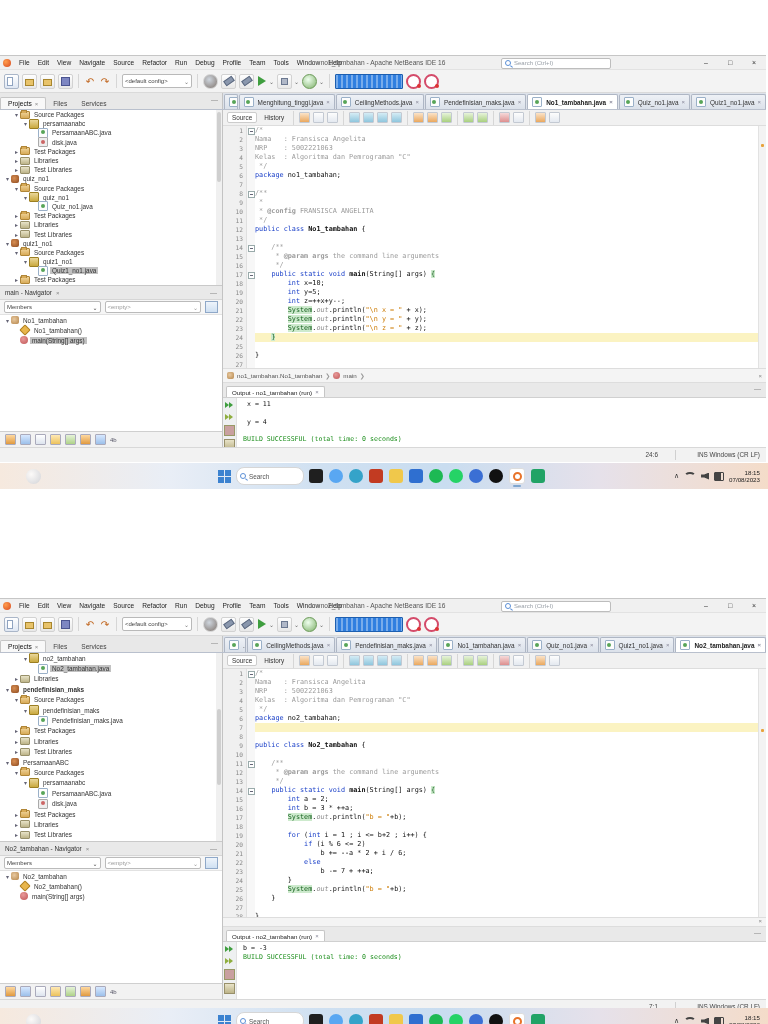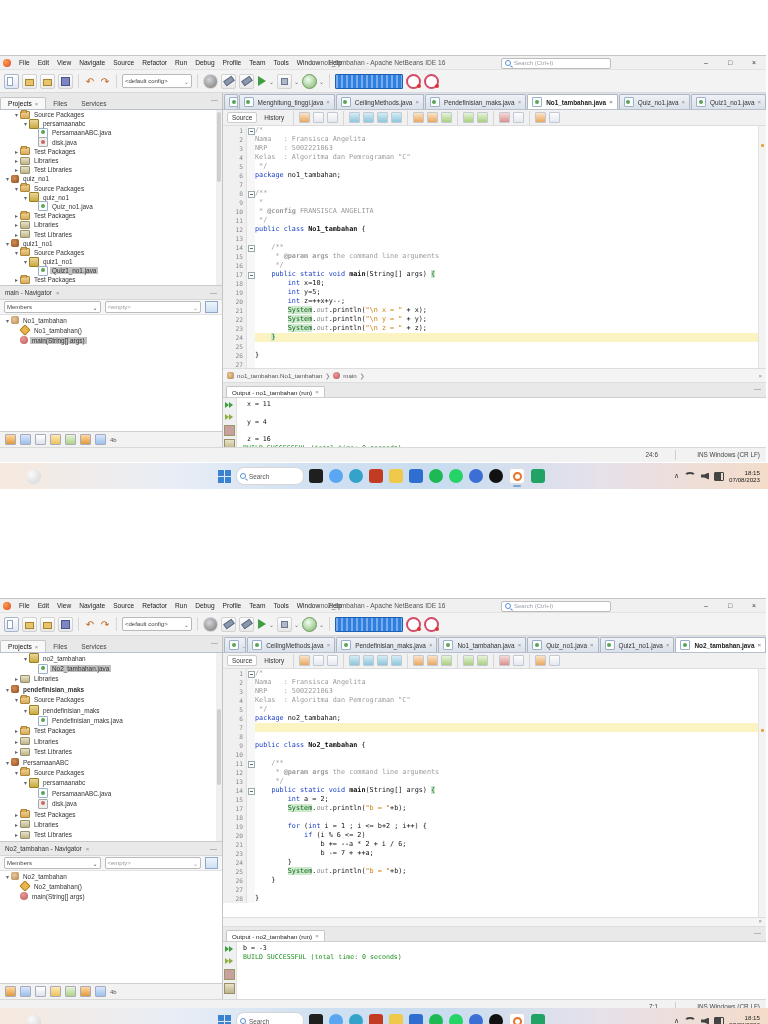--- a/index.html
+++ b/index.html
@@ -514,21 +514,21 @@
             </span>
           <span class="outmin">—</span>
         </div>
         <div class="outbody" style="height:53px">
           <div class="outicons">
             <span class="oic play"></span>
             <span class="oic play warn"></span>
             <span class="oic stop"></span>
             <span class="oic opts"></span>
           </div>
-          <div class="outtext" id="out-a"><div> x = 11</div><div>&nbsp;</div><div> y = 4</div><div>&nbsp;</div><div> z = 16</div><div class="osucc">BUILD SUCCESSFUL (total time: 0 seconds)</div></div>
+          <div class="outtext" id="out-a"><div> x = 11</div><div>&nbsp;</div><div> y = 4</div><div>&nbsp;</div><div class="osucc">BUILD SUCCESSFUL (total time: 0 seconds)</div></div>
         </div>
       </div>
     </div>
 
     <div class="statusbar">
       <span class="caretpos">24:6</span>
       <span class="st-sep"></span>
       <span class="statusmode">INS Windows (CR LF)</span>
     </div>
   </div>
@@ -857,25 +857,27 @@
             <div class="cl"><span class="ln">6</span><span class="fold"></span><span class="ct"><span class="ckw">package</span> no2_tambahan;</span></div>
             <div class="cl hl"><span class="ln">7</span><span class="fold"></span><span class="ct">&nbsp;</span></div>
             <div class="cl"><span class="ln">8</span><span class="fold"></span><span class="ct">&nbsp;</span></div>
             <div class="cl"><span class="ln">9</span><span class="fold"></span><span class="ct"><span class="ckw">public</span> <span class="ckw">class</span> <b>No2_tambahan</b> {</span></div>
             <div class="cl"><span class="ln">10</span><span class="fold"></span><span class="ct">&nbsp;</span></div>
             <div class="cl"><span class="ln">11</span><span class="fold"><i class="fb"></i></span><span class="ct"><span class="ccom">    /**</span></span></div>
             <div class="cl"><span class="ln">12</span><span class="fold"></span><span class="ct"><span class="ccom">     * <b>@param</b> <b>args</b> the command line arguments</span></span></div>
             <div class="cl"><span class="ln">13</span><span class="fold"></span><span class="ct"><span class="ccom">     */</span></span></div>
             <div class="cl"><span class="ln">14</span><span class="fold"><i class="fb"></i></span><span class="ct">    <span class="ckw">public</span> <span class="ckw">static</span> <span class="ckw">void</span> <b>main</b>(String[] args) <span class="cocc">{</span></span></div>
             <div class="cl"><span class="ln">15</span><span class="fold"></span><span class="ct">        <span class="ckw">int</span> a = 2;</span></div>
+            <div class="cl"><span class="ln">16</span><span class="fold"></span><span class="ct">        <span class="ckw">int</span> b = 3 * ++a;</span></div>
             <div class="cl"><span class="ln">17</span><span class="fold"></span><span class="ct">        <span class="cocc">System</span>.<span class="cfld">out</span>.println(<span class="cstr">"b = "</span>+b);</span></div>
             <div class="cl"><span class="ln">18</span><span class="fold"></span><span class="ct">&nbsp;</span></div>
             <div class="cl"><span class="ln">19</span><span class="fold"></span><span class="ct">        <span class="ckw">for</span> (<span class="ckw">int</span> i = 1 ; i &lt;= b+2 ; i++) {</span></div>
             <div class="cl"><span class="ln">20</span><span class="fold"></span><span class="ct">            <span class="ckw">if</span> (i % 6 &lt;= 2)</span></div>
             <div class="cl"><span class="ln">21</span><span class="fold"></span><span class="ct">                b += --a * 2 + i / 6;</span></div>
+            <div class="cl"><span class="ln">22</span><span class="fold"></span><span class="ct">            <span class="ckw">else</span></span></div>
             <div class="cl"><span class="ln">23</span><span class="fold"></span><span class="ct">                b -= 7 + ++a;</span></div>
             <div class="cl"><span class="ln">24</span><span class="fold"></span><span class="ct">        }</span></div>
             <div class="cl"><span class="ln">25</span><span class="fold"></span><span class="ct">        <span class="cocc">System</span>.<span class="cfld">out</span>.println(<span class="cstr">"b = "</span>+b);</span></div>
             <div class="cl"><span class="ln">26</span><span class="fold"></span><span class="ct">    }</span></div>
             <div class="cl"><span class="ln">27</span><span class="fold"></span><span class="ct">&nbsp;</span></div>
             <div class="cl"><span class="ln">28</span><span class="fold"></span><span class="ct">}</span></div>
             <div class="estripe">
               <span class="mk" style="top:60px"></span>
             </div>
         </div>

